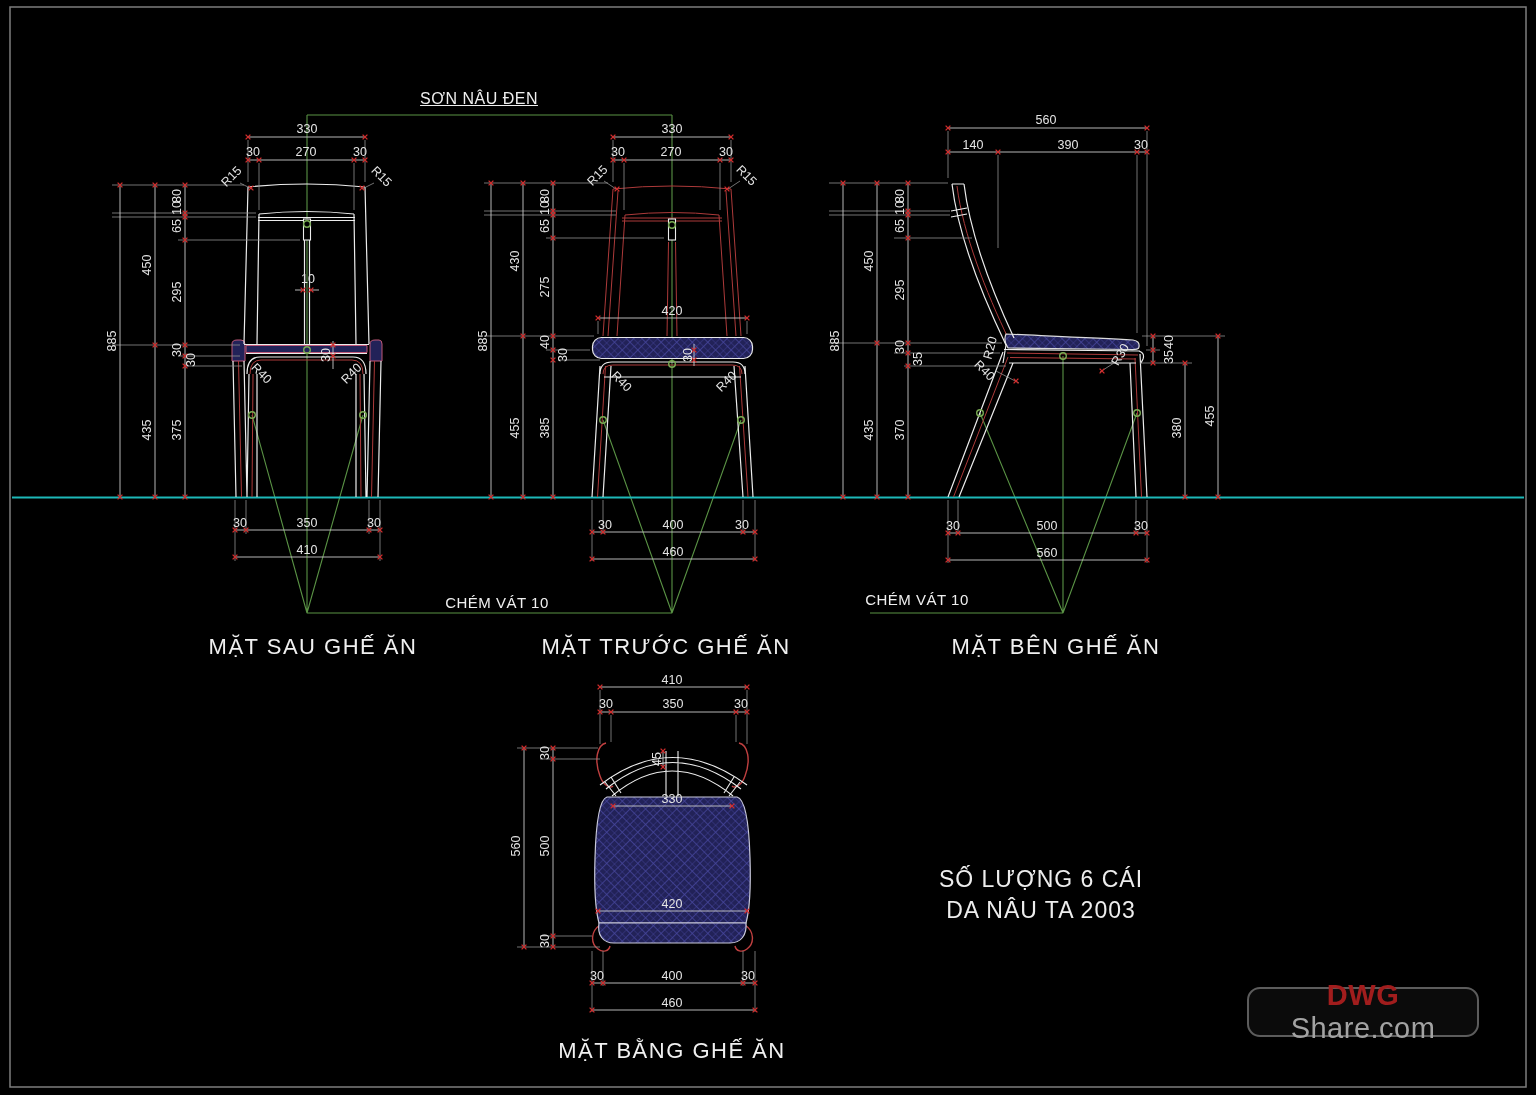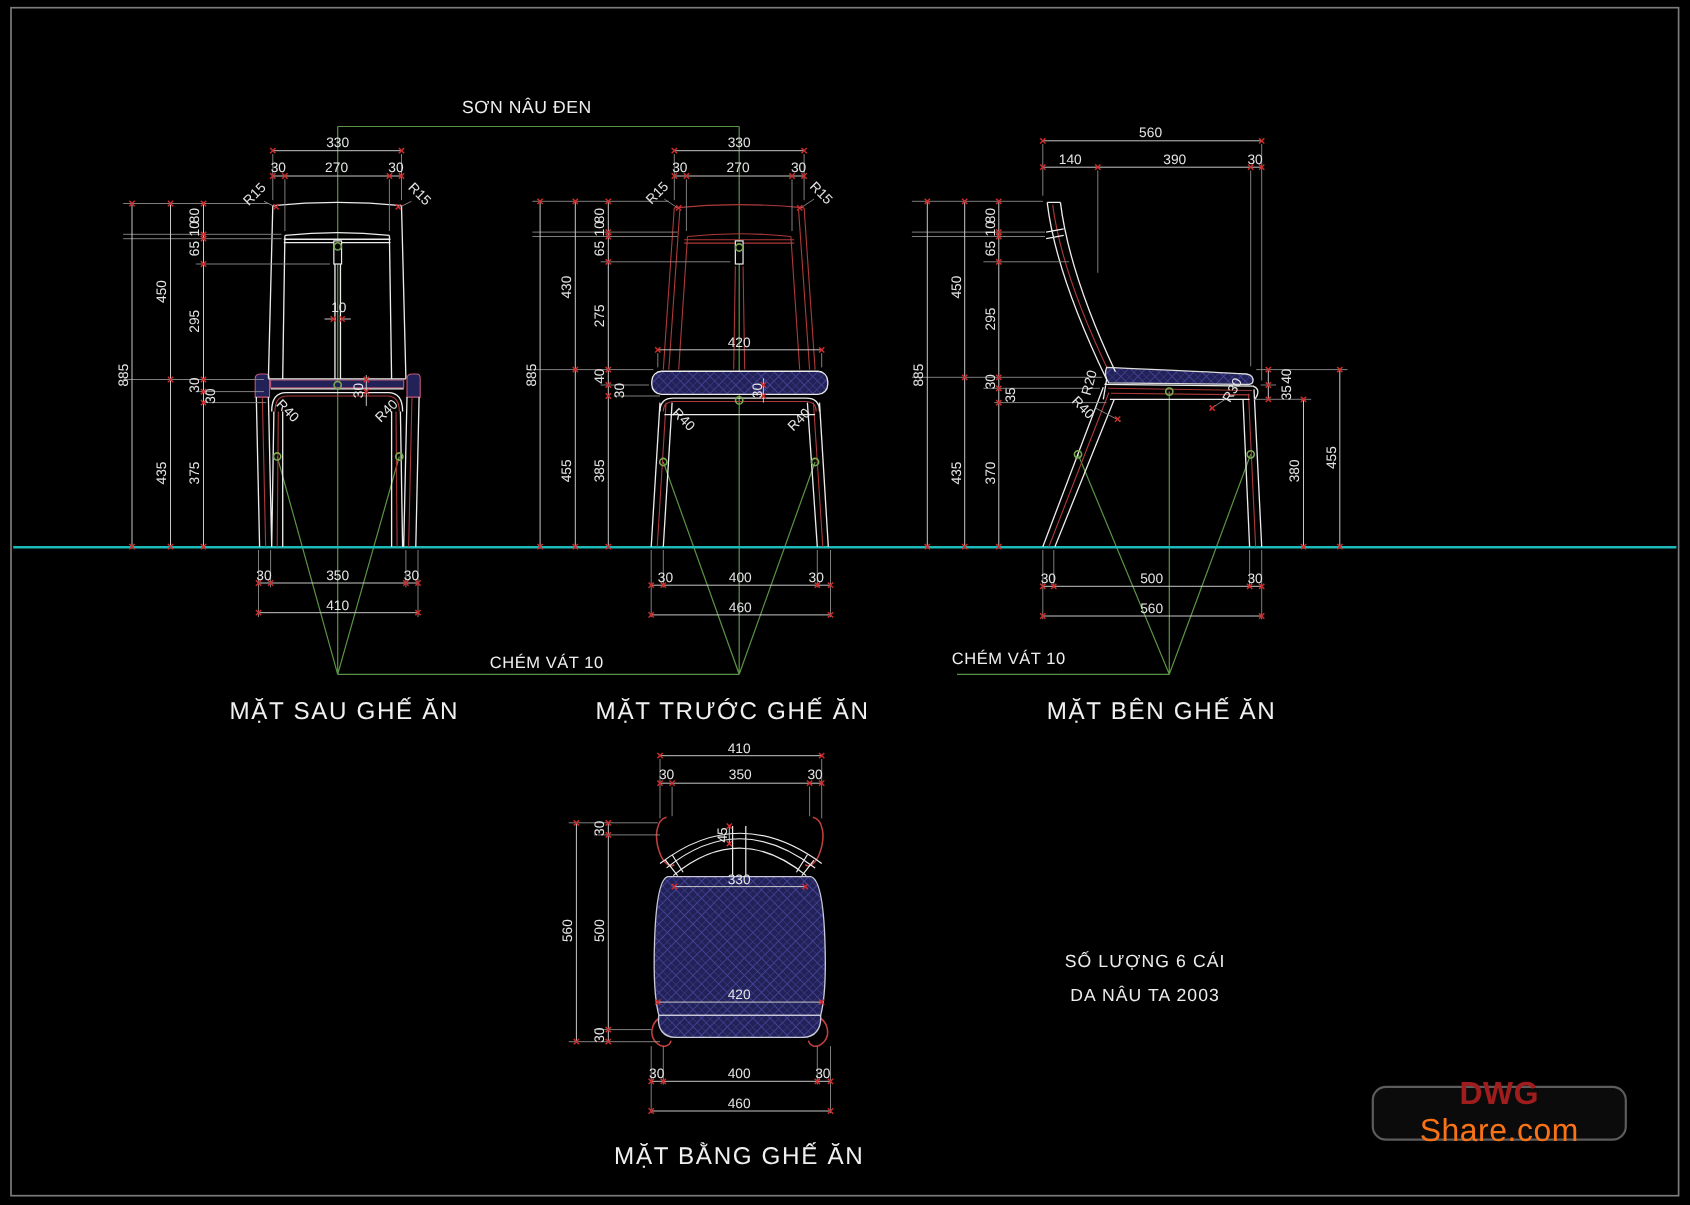--- a/index.html
+++ b/index.html
@@ -3,29 +3,29 @@
 <meta charset="utf-8">
 <style>
   html,body{margin:0;padding:0;background:#000;}
   .stage{position:relative;width:1536px;height:1095px;background:#000;overflow:hidden;
          font-family:"Liberation Sans","DejaVu Sans",sans-serif;}
   svg{position:absolute;left:0;top:0;}
   .dimtxt{fill:#e4e4e4;font-family:"Liberation Sans","DejaVu Sans",sans-serif;font-size:12.5px;
           text-anchor:middle;dominant-baseline:middle;}
   .overlay{position:absolute;color:#ededed;white-space:nowrap;transform:translateX(-50%);}
   .view-title{font-size:22px;letter-spacing:1.5px;color:#f0f0f0;text-align:right;}
-  .note-line{font-size:16px;letter-spacing:1px;color:#ededed;}
+  .note-line{font-size:23px;letter-spacing:1px;color:#ededed;}
   .anno{font-size:15px;letter-spacing:.5px;color:#efefef;}
-  .anno-paint{font-size:16px;}
+  .anno-paint{font-size:16px;text-decoration:underline;}
   .watermark{position:absolute;left:1247px;top:987px;width:228px;height:46px;
              border:2px solid #5c5c5c;border-radius:13px;background:#0b0b0b;
              display:flex;align-items:center;justify-content:center;
              font-size:29px;letter-spacing:.5px;flex-direction:column;}
   .wm-red{color:#a11d1d;font-weight:bold;}
-  .wm-gray{color:#f97316;}
+  .wm-gray{color:#a3a3a3;}
 </style>
 </head>
 <body>
 
 <div class="stage">
 
 <svg id="dwg" width="1536" height="1095" viewBox="0 0 1536 1095">
   <defs>
     <pattern id="quilt" width="11" height="11" patternUnits="userSpaceOnUse" patternTransform="rotate(45)">
       <rect width="11" height="11" fill="#222258"></rect>

